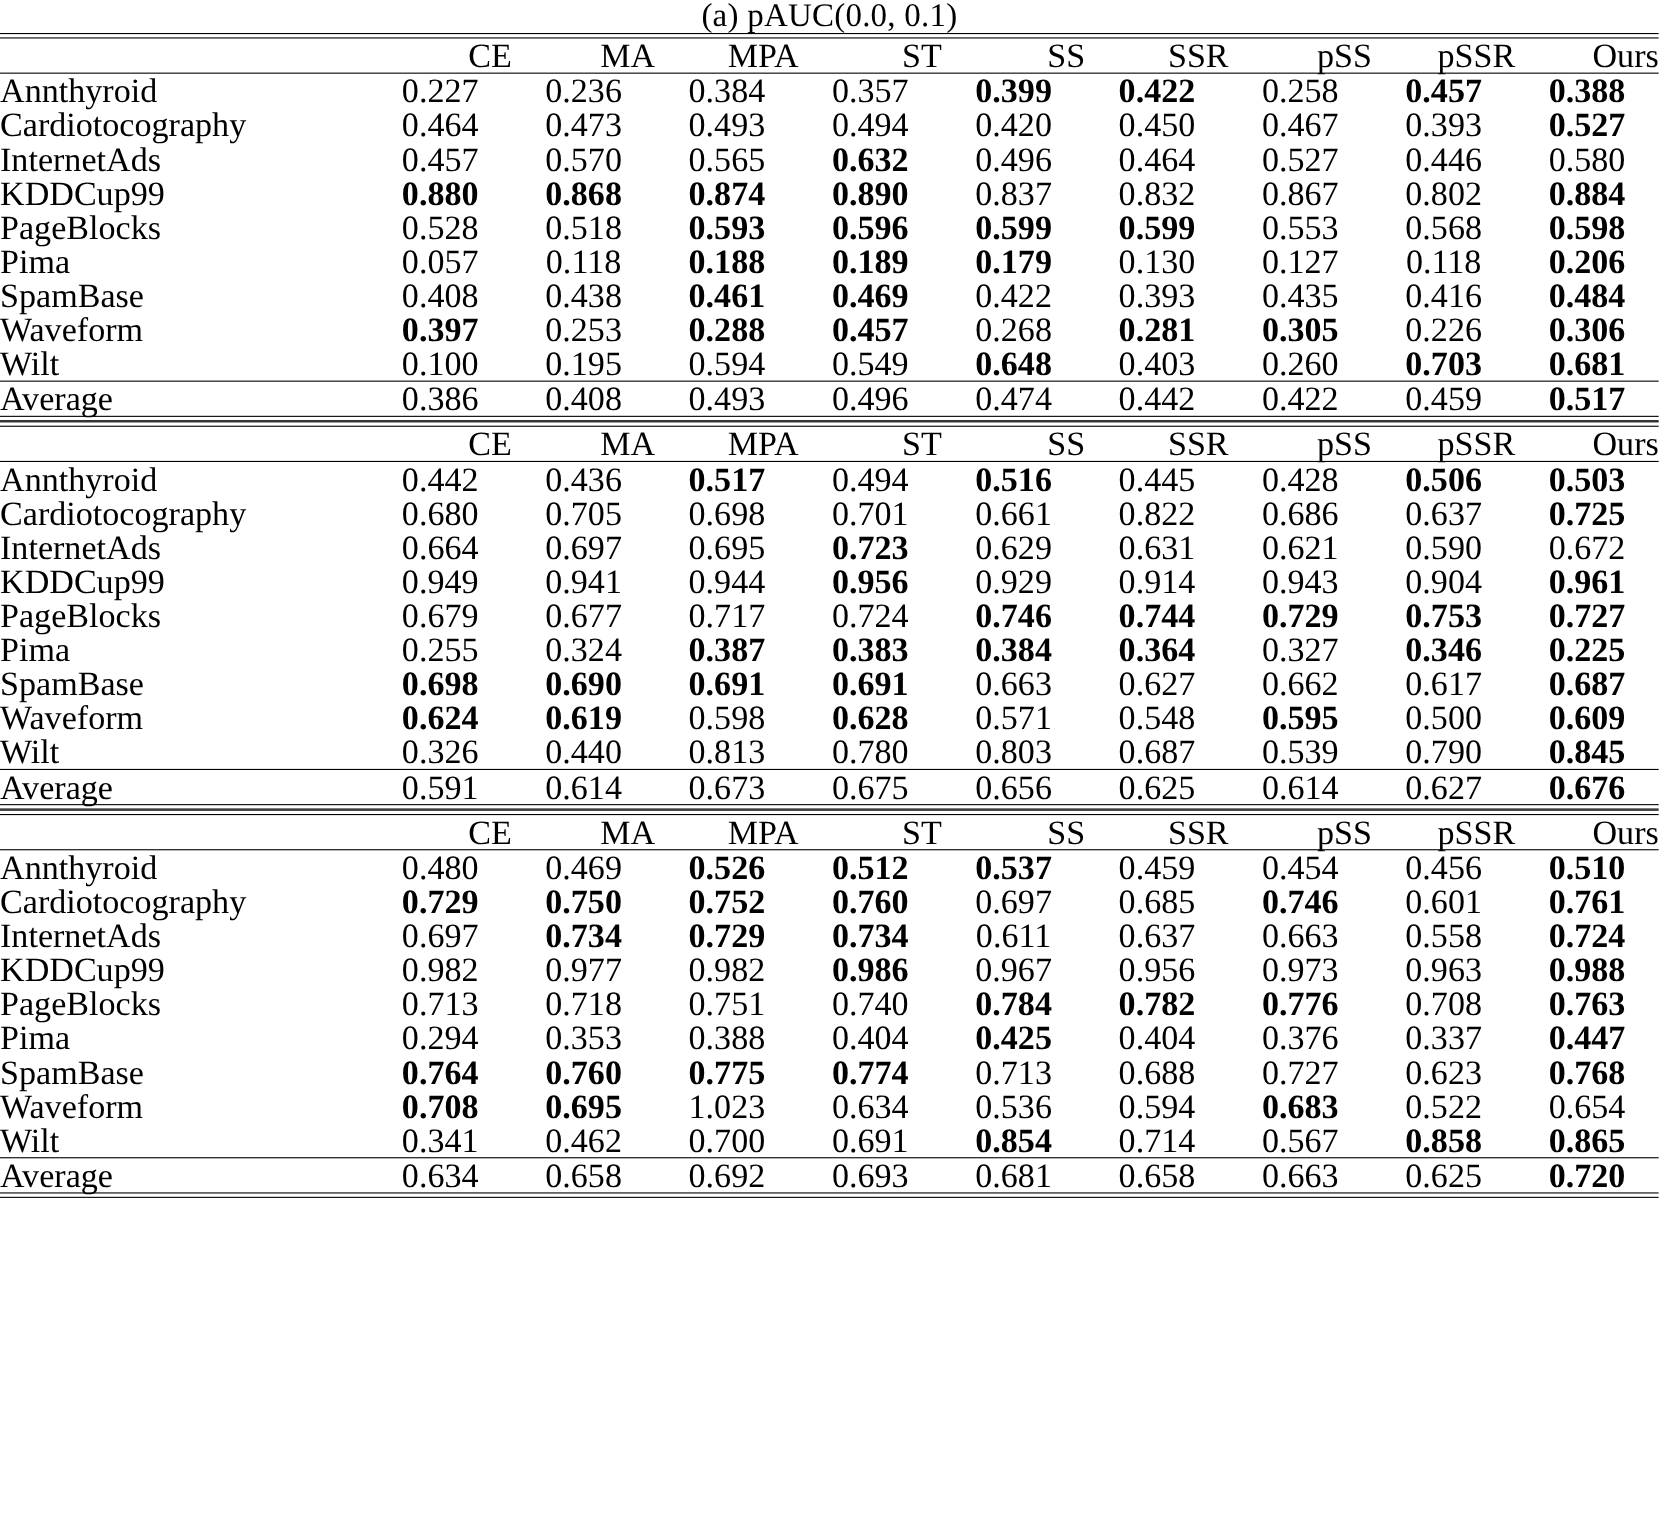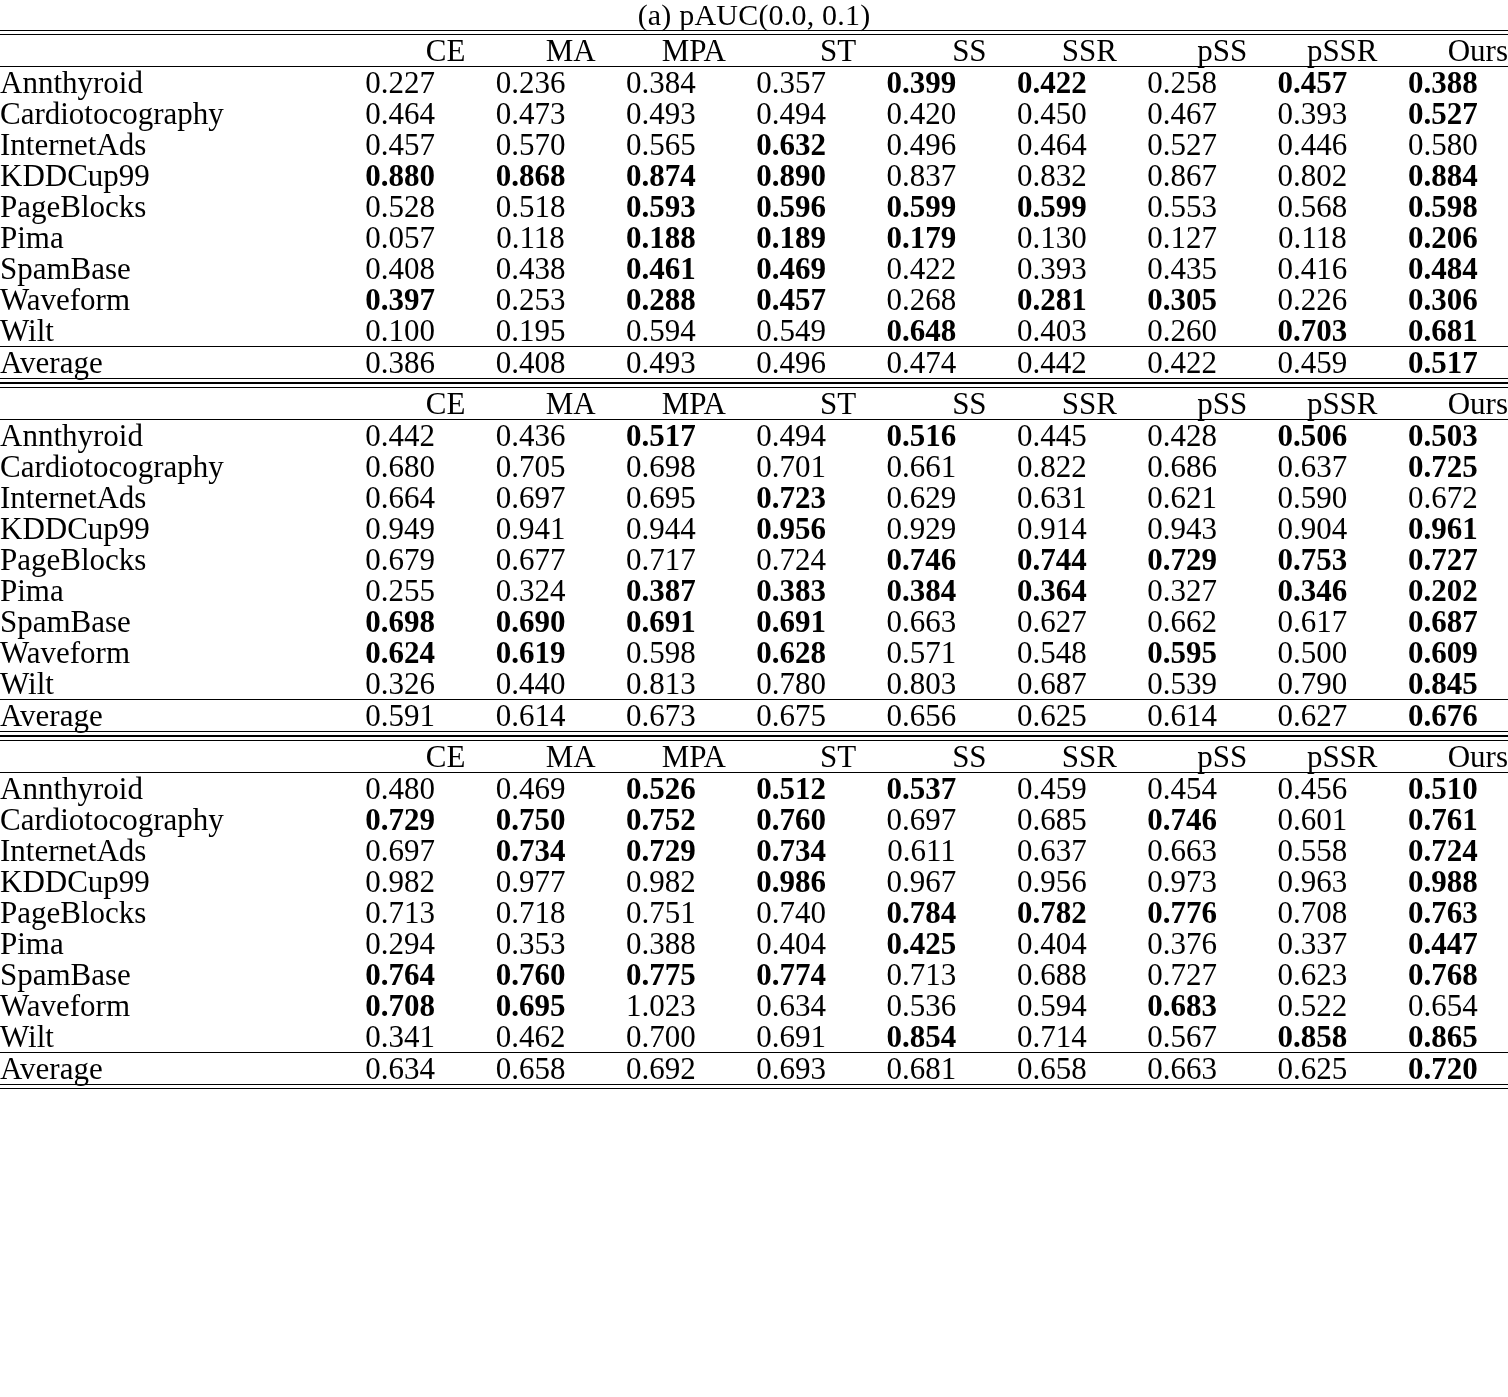--- a/index.html
+++ b/index.html
@@ -324,21 +324,21 @@
         <tr>
           <td class="lbl-cell">Pima</td>
           <td class="num-cell">0.255</td>
           <td class="num-cell">0.324</td>
           <td class="num-cell bold">0.387</td>
           <td class="num-cell bold">0.383</td>
           <td class="num-cell bold">0.384</td>
           <td class="num-cell bold">0.364</td>
           <td class="num-cell">0.327</td>
           <td class="num-cell bold">0.346</td>
-          <td class="num-cell bold">0.202</td>
+          <td class="num-cell bold">0.225</td>
         </tr>
         <tr>
           <td class="lbl-cell">SpamBase</td>
           <td class="num-cell bold">0.698</td>
           <td class="num-cell bold">0.690</td>
           <td class="num-cell bold">0.691</td>
           <td class="num-cell bold">0.691</td>
           <td class="num-cell">0.663</td>
           <td class="num-cell">0.627</td>
           <td class="num-cell">0.662</td>

